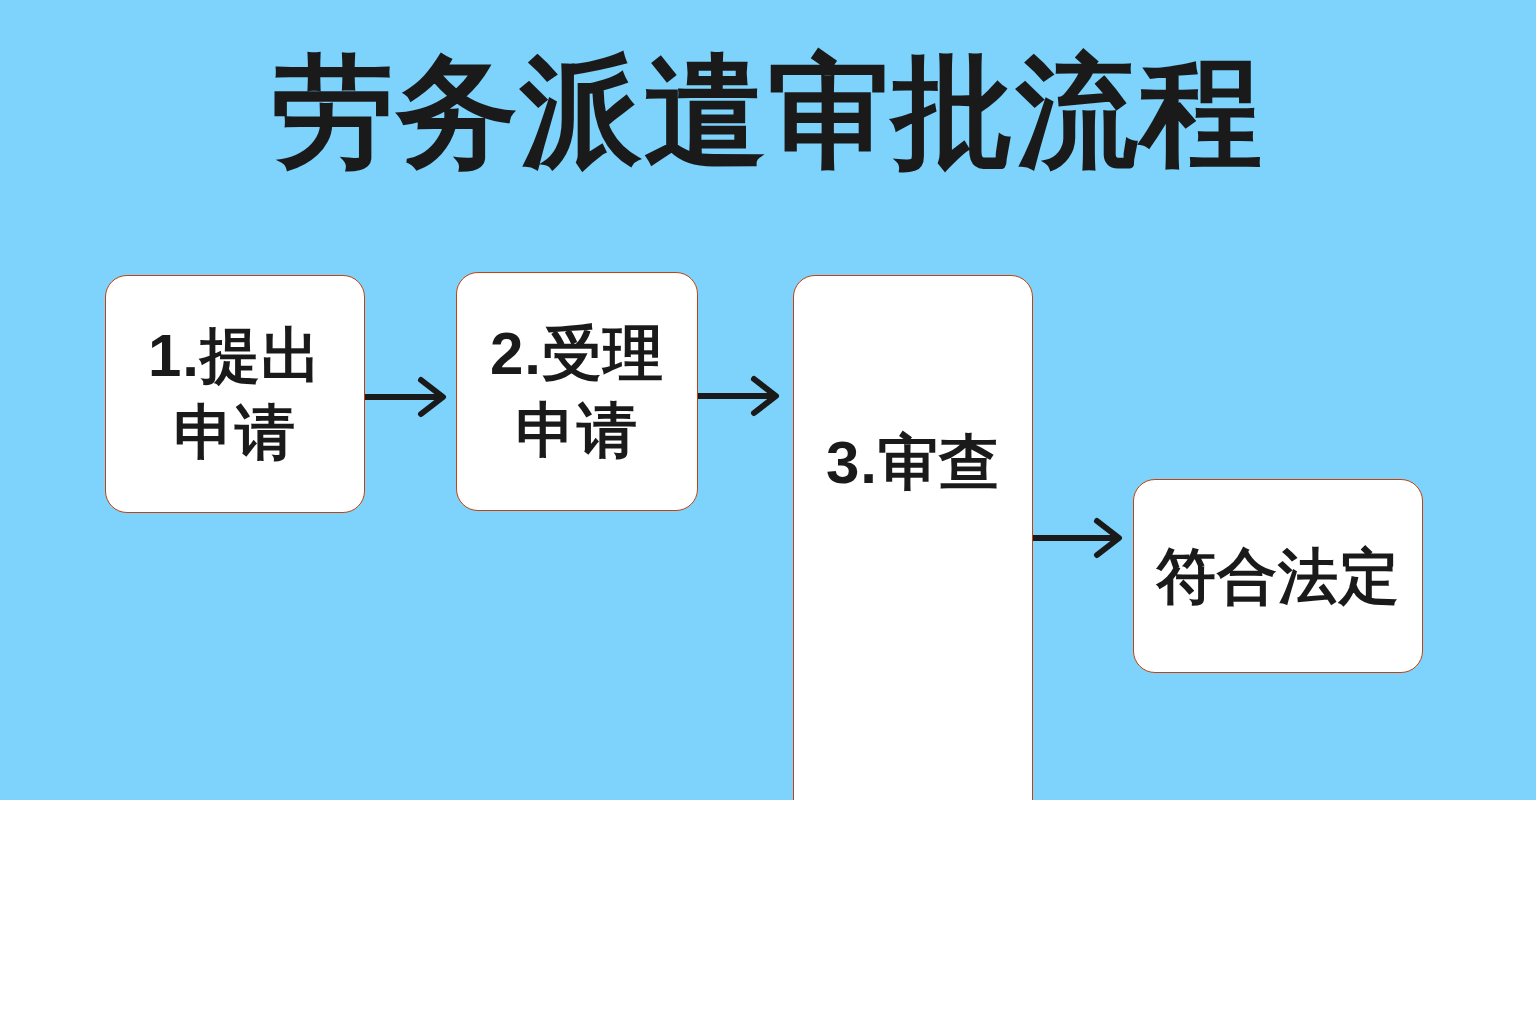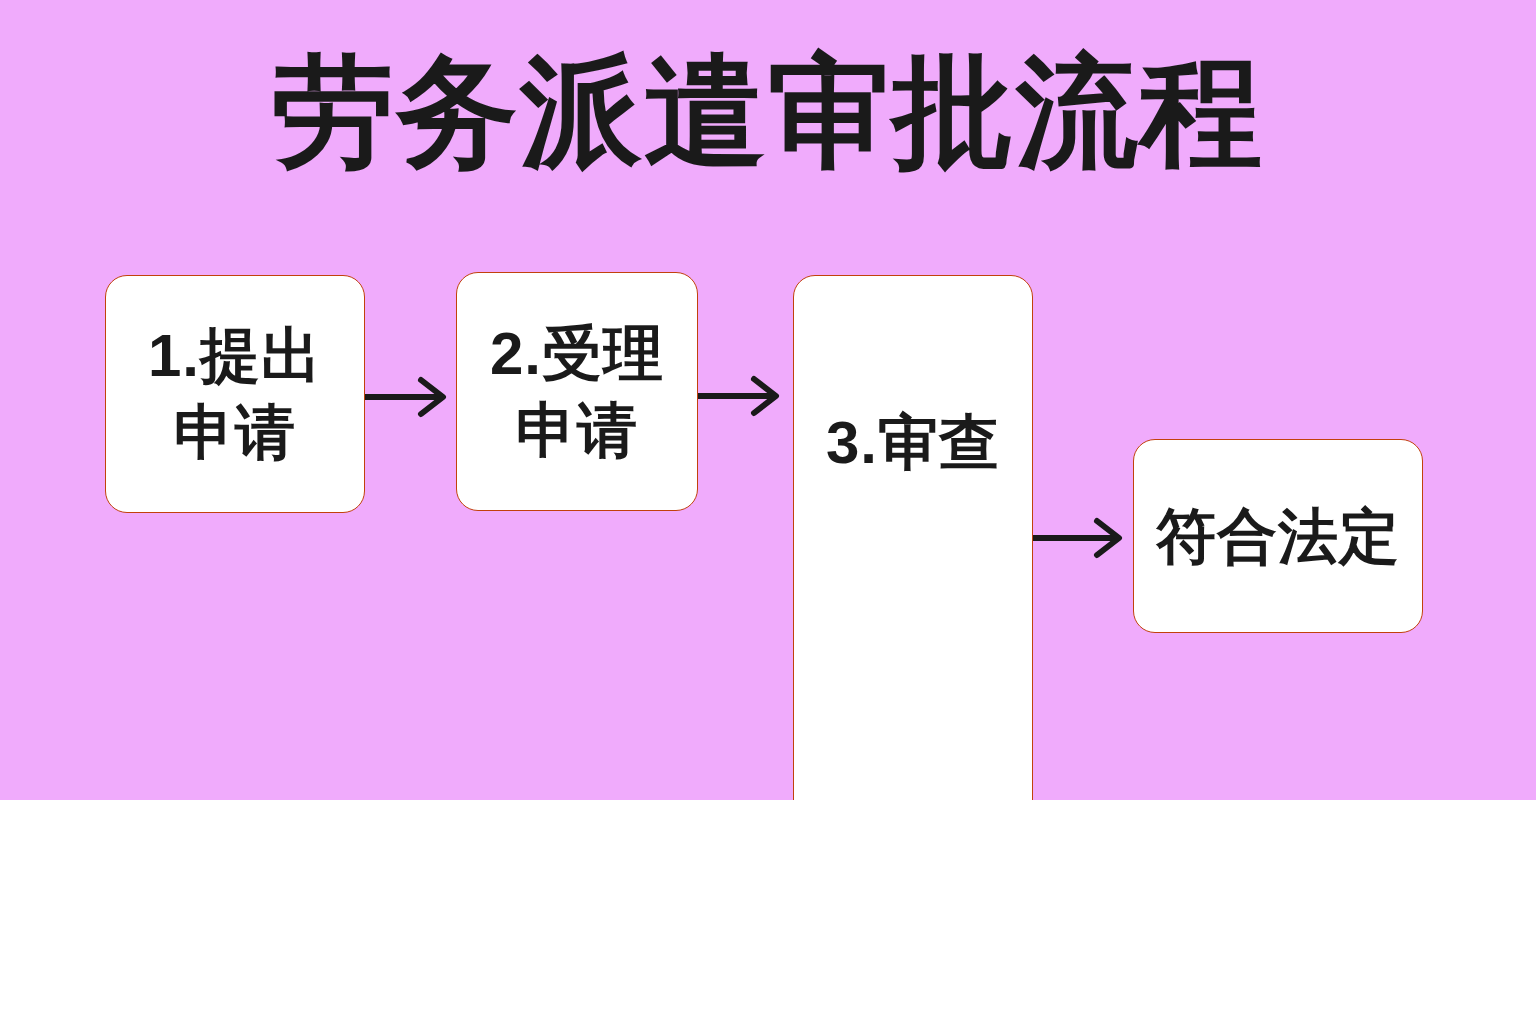--- a/index.html
+++ b/index.html
@@ -1,21 +1,21 @@
 <!DOCTYPE html>
 <html><head>
 <meta charset="utf-8">
 <style>
   * { margin: 0; padding: 0; box-sizing: border-box; }
   html, body { background: #ffffff; }
   .canvas {
     position: relative;
     width: 1536px;
     height: 800px;
-    background: #f0abfc;
+    background: #7dd3fc;
     overflow: hidden;
     font-family: "Liberation Sans", sans-serif;
     color: #1a1a1a;
     padding-left: 28px;
   }
   .title {
     position: absolute;
     top: 42px;
     left: 0;
     width: 100%;
@@ -40,29 +40,30 @@
     font-size: 60px;
     line-height: 77px;
     letter-spacing: 1px;
     color: #1a1a1a;
     text-align: center;
     white-space: nowrap;
   }
   .node-step1  { left: 105px;  top: 275px; width: 260px; height: 238px; }
   .node-step2  { left: 456px;  top: 272px; width: 242px; height: 239px; }
   .node-tall   { left: 793px;  top: 275px; width: 240px; height: 650px; display: block; }
-  .node-result { left: 1133px; top: 439px; width: 290px; height: 194px; }
+  .node-result { left: 1133px; top: 479px; width: 290px; height: 194px; }
   .tall-group {
     position: absolute;
     left: 0;
     right: 0;
     display: flex;
     flex-direction: column;
     align-items: center;
     text-align: center;
+    margin-top: 20px;
   }
   .group-review   { top: 128px; }
   .group-decision { top: 462px; }
   .arrow { position: absolute; display: block; }
   .arrow-1 { left: 365px;  top: 373px; }
   .arrow-2 { left: 698px;  top: 372px; }
   .arrow-3 { left: 1033px; top: 514px; }
 </style>
 </head>
 <body>

